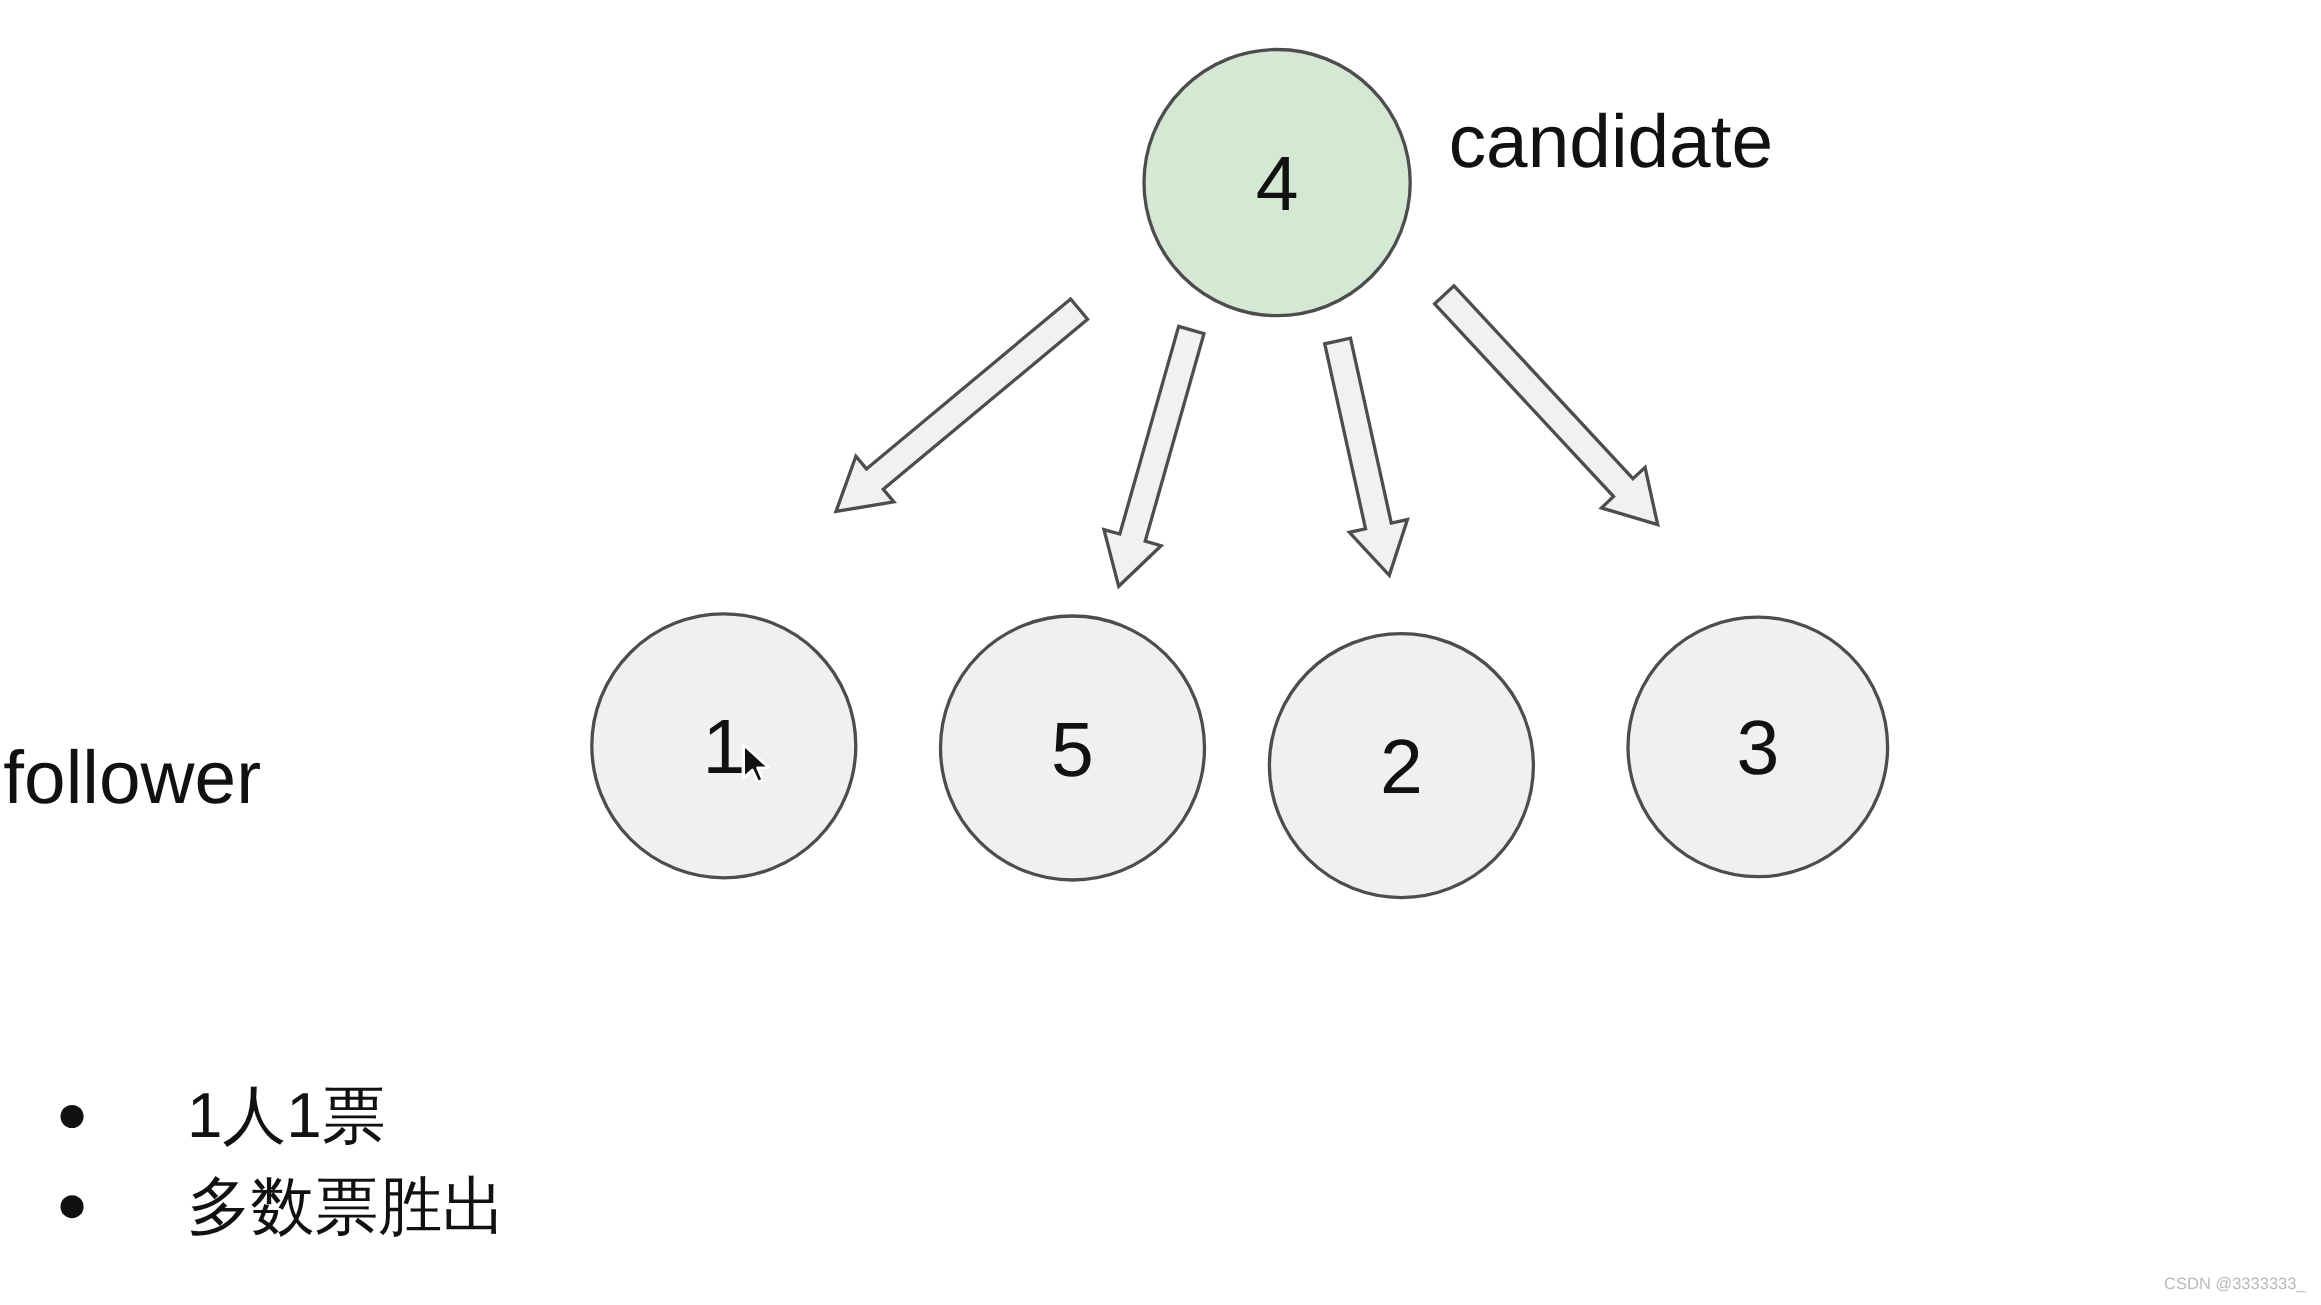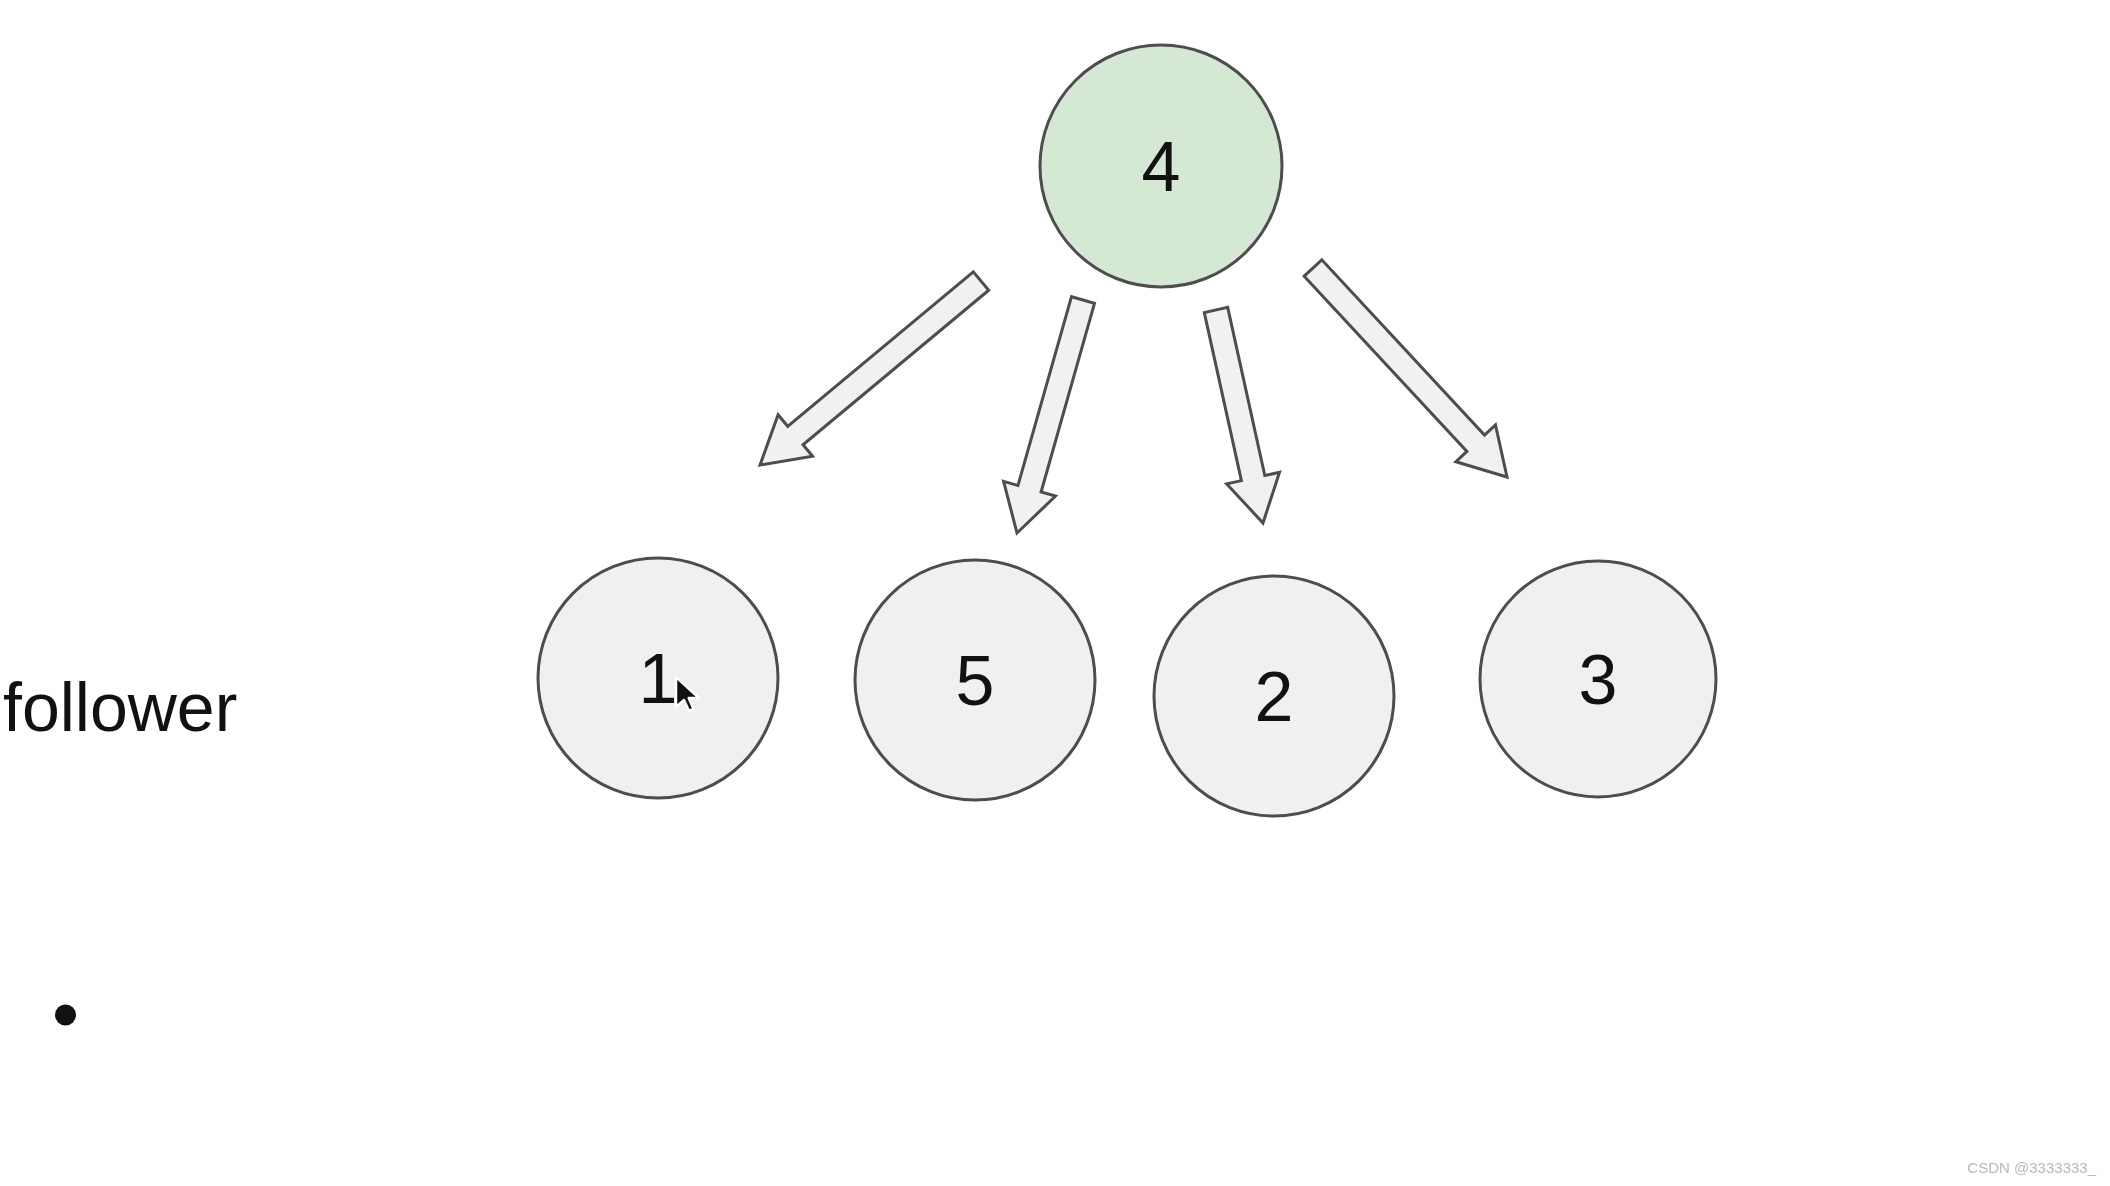--- a/index.html
+++ b/index.html
@@ -87,25 +87,31 @@
         <circle cx="1274" cy="696" r="120" fill="#f0f0f0" stroke="#4d4d4d" stroke-width="3"></circle>
         <text x="1274" y="721" class="node-num">2</text>
       </g>
       <g>
         <circle cx="1598" cy="679" r="118" fill="#f0f0f0" stroke="#4d4d4d" stroke-width="3"></circle>
         <text x="1598" y="704" class="node-num">3</text>
       </g>
       <polygon points="0,0 0,30 8,23 13,34 17.5,32 12.7,21 23,21" transform="translate(676,677)" fill="#111111" stroke="#ffffff" stroke-width="2.5" stroke-linejoin="round"></polygon>
     </svg>
 
+  <div class="diagram-label" id="label-candidate">candidate</div>
 
 
   <div class="diagram-label" id="label-follower">follower</div>
 
   <div id="notes">
     <div class="note-row">
       <span class="note-dot"></span>
+      <span class="note-text">1人1票</span>
+    </div>
+    <div class="note-row">
+      <span class="note-dot"></span>
+      <span class="note-text">多数票胜出</span>
     </div>
   </div>
 
   <div id="watermark" style="color: rgb(185, 185, 185); margin-top: 36px;">CSDN @3333333_</div>
 
 </div>
 
 </body></html>

